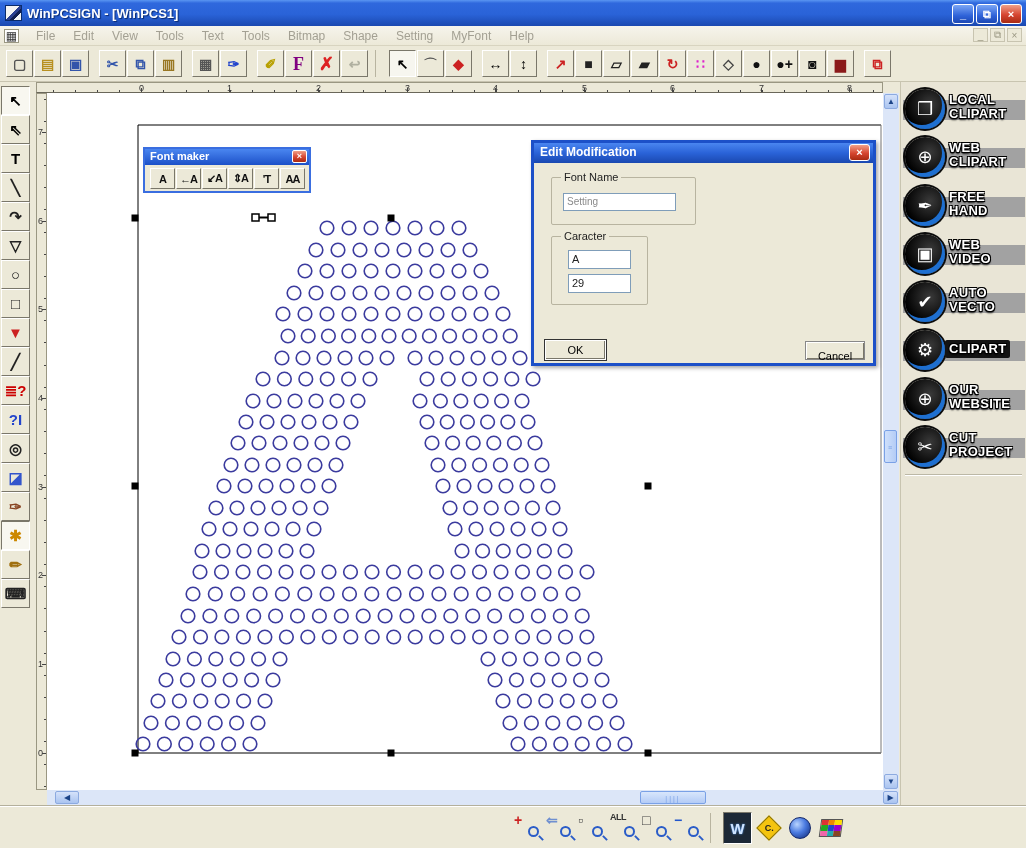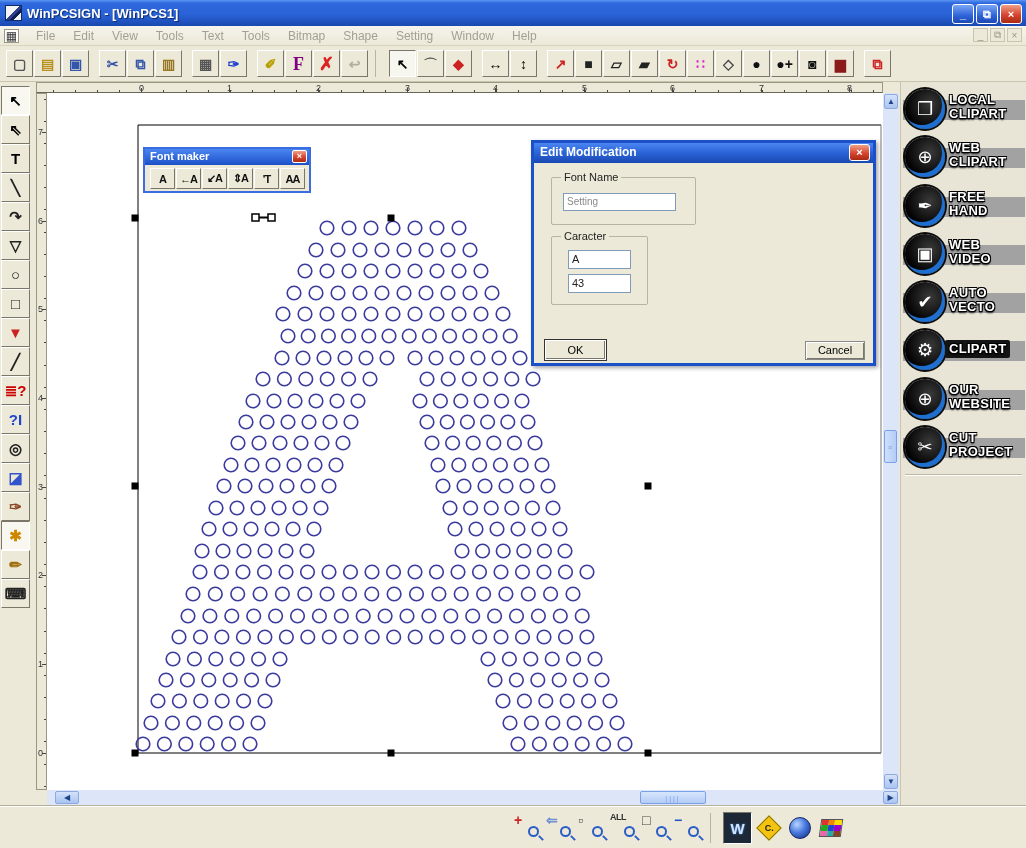--- a/index.html
+++ b/index.html
@@ -143,21 +143,21 @@
     color:#fff; -webkit-text-stroke:2px #222; letter-spacing:-2px; }
   #red-bracket { position:absolute; left:108px; top:57px; width:26px; height:78px;
     border-top:2px solid #e01010; border-right:2px solid #e01010; border-bottom:2px solid #e01010; }
   #ten-inch { position:absolute; left:136px; top:76px; font-size:24px; font-weight:900; color:#111; letter-spacing:-1px; }
   #origin-label { position:absolute; left:1px; top:137px; font-size:11px; font-weight:bold; color:#111; }
   #ok-btn { position:absolute; left:10px; top:196px; width:63px; height:22px; background:#ece9d8;
     border:1px solid #333; box-shadow:inset 0 0 0 1px #fff, inset -1px -1px 0 1px #7a776a;
     font-size:11px; text-align:center; padding-top:4px; }
   #cancel-btn { position:absolute; left:271px; top:198px; width:60px; height:19px; background:#ece9d8;
     border:1px solid #888; box-shadow:inset 1px 1px 0 #fff, inset -1px -1px 0 #7a776a;
-    font-size:11px; text-align:center; padding-top:2px; }
+    font-size:11px; text-align:center; padding-top:8px; }
 </style>
 </head>
 <body>
 
 <div id="app">
 
   <div id="titlebar">
     <div id="app-icon"></div>
     <span id="win-title">WinPCSIGN - [WinPCS1]</span>
     <div class="caption-btns">
@@ -172,21 +172,21 @@
     <div id="menu-items" style="display:flex;justify-content:center;">
         <div class="menu-item">File</div>
         <div class="menu-item">Edit</div>
         <div class="menu-item">View</div>
         <div class="menu-item">Tools</div>
         <div class="menu-item">Text</div>
         <div class="menu-item">Tools</div>
         <div class="menu-item">Bitmap</div>
         <div class="menu-item">Shape</div>
         <div class="menu-item">Setting</div>
-        <div class="menu-item">Window</div>
+        <div class="menu-item">MyFont</div>
         <div class="menu-item">Help</div>
       </div>
     <div class="mdi-btns">
       <div class="mdi-btn">_</div>
       <div class="mdi-btn">⧉</div>
       <div class="mdi-btn">×</div>
     </div>
   </div>
 
   <div id="tb-top">
@@ -918,21 +918,21 @@
     </div>
 
     <div class="groupbox" style="left:17px;top:34px;width:145px;height:48px;">
       <span class="grouplab">Font Name</span>
       <div class="xp-input gray" style="left:11px;top:15px;width:113px;height:18px;">Setting</div>
     </div>
 
     <div class="groupbox" style="left:17px;top:93px;width:97px;height:69px;">
       <span class="grouplab">Caracter</span>
       <div class="xp-input" style="left:16px;top:13px;width:63px;height:19px;">A</div>
-      <div class="xp-input" style="left:16px;top:37px;width:63px;height:19px;">43</div>
+      <div class="xp-input" style="left:16px;top:37px;width:63px;height:19px;">29</div>
     </div>
 
 
     <div id="ok-btn">OK</div>
     <div id="cancel-btn">Cancel</div>
   </div>
 
 </div>
 
 </body></html>

